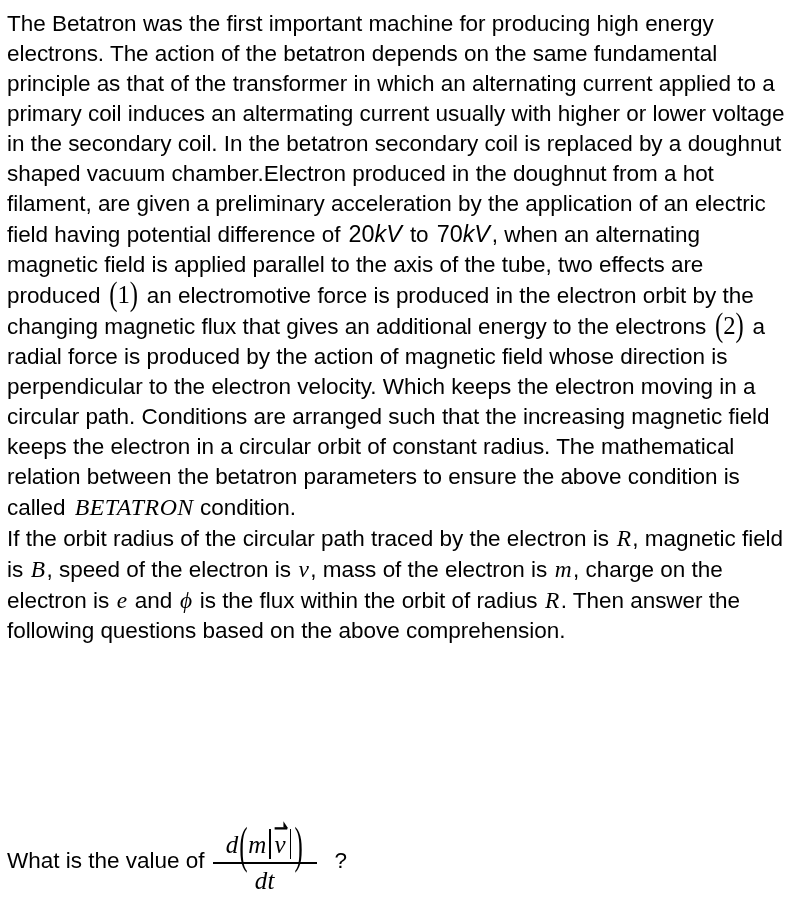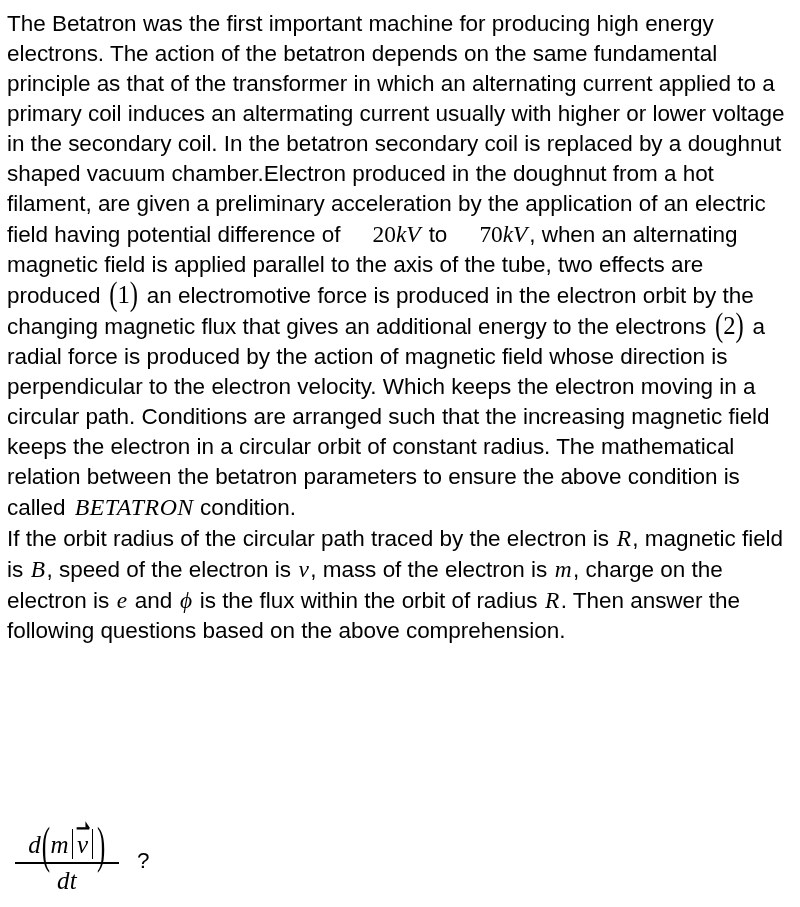--- a/index.html
+++ b/index.html
@@ -32,25 +32,24 @@
   
   .mi {
     font-family: "Liberation Serif", "DejaVu Serif", serif;
     font-style: italic;
     font-size: 1.04em;
     padding: 0 0.06em;
     white-space: nowrap;
   }
   
   .munit {
-    font-family: Liberation Serif, serif;
+    font-family: Liberation Sans, sans-serif;
     font-size: 1.04em;
     white-space: nowrap;
     padding: 0 0.08em;
-    margin-left: 24px;
   }
   .munit .num { font-style: normal; }
   .munit .let { font-style: italic; }
 
   
   .mparen {
     font-family: "Liberation Serif", "DejaVu Serif", serif;
     font-style: normal;
     font-size: 1.1em;
     white-space: nowrap;
@@ -151,20 +150,21 @@
   .msym { font-style: italic; }
 </style>
 </head>
 <body>
 
 <div id="passage">
   <span>The Betatron was the first important machine for producing high energy electrons. The action of the betatron depends on the same fundamental principle as that of the transformer in which an alternating current applied to a primary coil induces an altermating current usually with higher or lower voltage in the secondary coil. In the betatron secondary coil is replaced by a doughnut shaped vacuum chamber.Electron produced in the doughnut from a hot filament, are given a preliminary acceleration by the application of an electric field having potential difference of </span><span class="munit"><span class="num">20</span><span class="let">kV</span></span><span> to </span><span class="munit"><span class="num">70</span><span class="let">kV</span></span><span>, when an alternating magnetic field is applied parallel to the axis of the tube, two effects are produced </span><span class="mparen"><span class="pr">(</span><span>1</span><span class="pr">)</span></span><span> an electromotive force is produced in the electron orbit by the changing magnetic flux that gives an additional energy to the electrons </span><span class="mparen"><span class="pr">(</span><span>2</span><span class="pr">)</span></span><span> a radial force is produced by the action of magnetic field whose direction is perpendicular to the electron velocity. Which keeps the electron moving in a circular path. Conditions are arranged such that the increasing magnetic field keeps the electron in a circular orbit of constant radius. The mathematical relation between the betatron parameters to ensure the above condition is called </span><span class="mword">BETATRON</span><span> condition.</span><br><span>If the orbit radius of the circular path traced by the electron is </span><span class="mi">R</span><span>, magnetic field is </span><span class="mi">B</span><span>, speed of the electron is </span><span class="mi">v</span><span>, mass of the electron is </span><span class="mi">m</span><span>, charge on the electron is </span><span class="mi">e</span><span> and </span><span class="mi">ϕ</span><span> is the flux within the orbit of radius </span><span class="mi">R</span><span>. Then answer the following questions based on the above comprehension.</span>
 </div>
 
 <div id="question-line">
+  <span class="qtext">What is the value of</span>
 
   <span class="frac">
     <span class="num-row">
       <span class="dsym">d</span>
         <span class="bigparen">(</span>
         <span class="msym">m</span>
         <span class="vbar"></span>
         <span class="vecwrap"><span class="vecarrow">
             <svg viewBox="0 0 24 8" preserveAspectRatio="none">
               <path d="M1 6 L21 6" stroke="#000" stroke-width="1.5" fill="none"></path>

